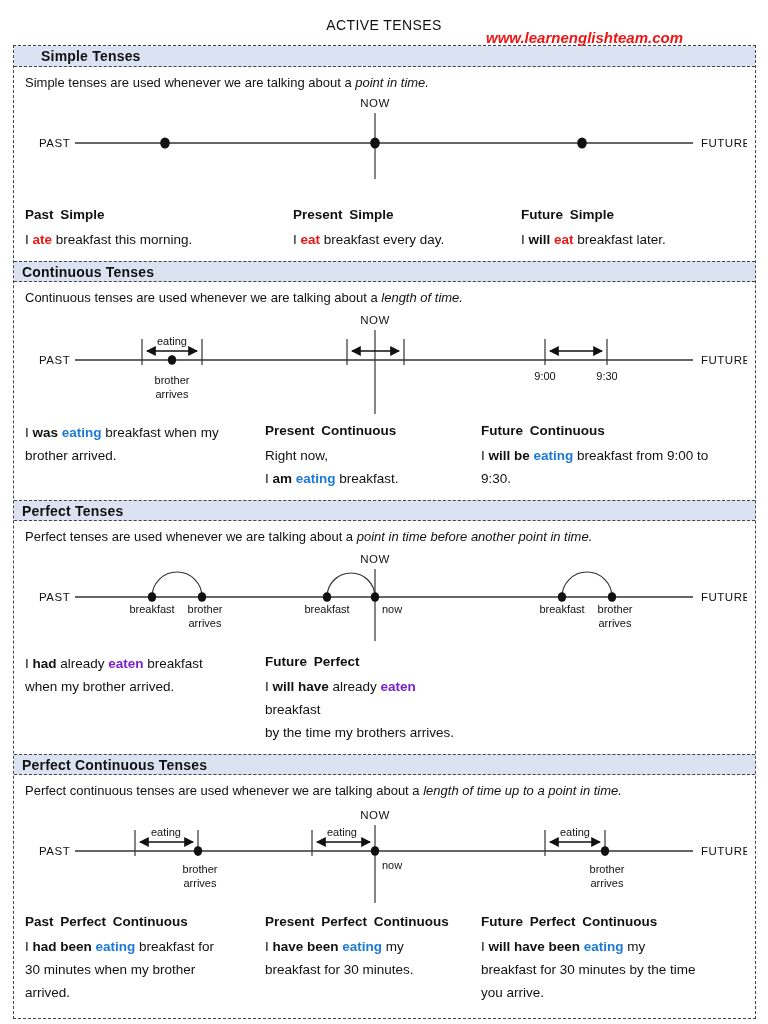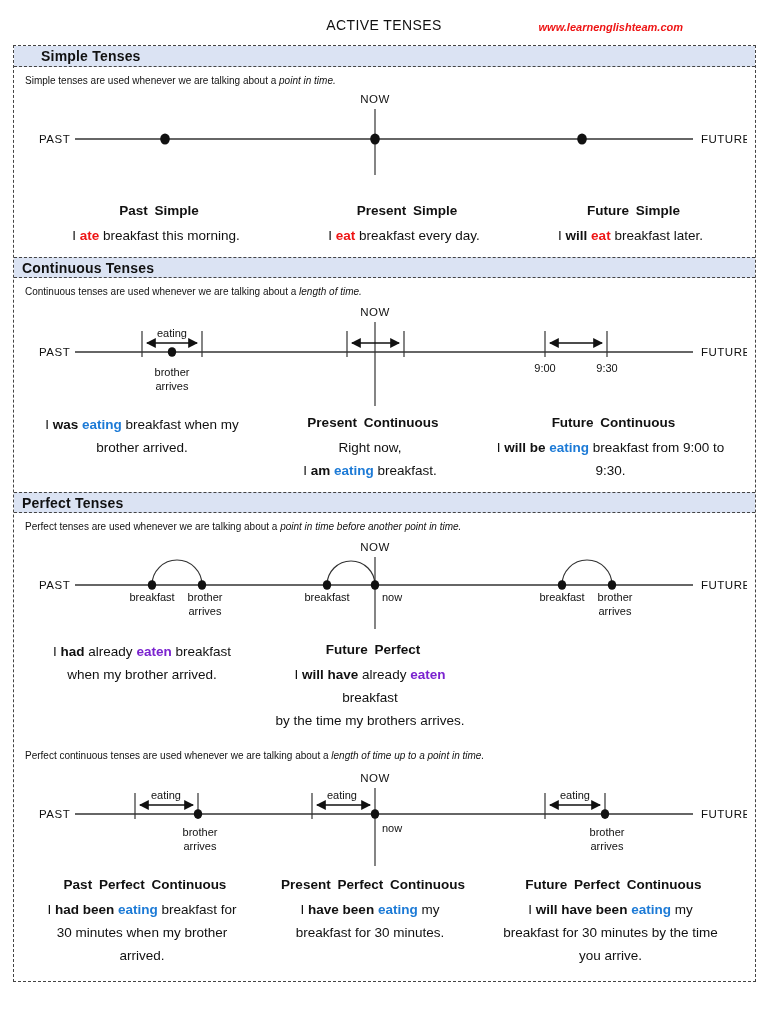--- a/index.html
+++ b/index.html
@@ -3,43 +3,43 @@
 <meta charset="utf-8">
 <style>
   * { margin:0; padding:0; box-sizing:border-box; }
   html,body { width:768px; height:1024px; background:#fff; overflow:hidden;
     font-family:"Liberation Sans","DejaVu Sans",sans-serif; color:#111; }
   .page { position:relative; width:768px; height:1024px; padding-top:17px; }
 
   .title-row { position:relative; height:24px; }
   .doc-title { position:absolute; left:0; right:0; text-align:center;
     font-size:14px; font-weight:normal; letter-spacing:.4px; }
-  .site-link { position:absolute; right:85px; top:4px; font-size:11px;
+  .site-link { position:absolute; right:85px; top:12px; font-size:15px;
     font-weight:bold; font-style:italic; color:var(--red,#ee1515); text-decoration:none;text-align:right; }
 
   .content-box { margin:4px 12px 0 13px; border:1px dashed #444; background:#fff; }
 
   .sec-header { background:var(--hdr,#dbe3f3); border-top:1px dashed #444;
     border-bottom:1px dashed #444; height:21px; line-height:20px;
     font-size:14px; font-weight:bold; padding-left:8px; letter-spacing:.2px; }
   .sec-header.first { border-top:none;padding-left:27px; }
 
-  .sec-desc { padding:8px 10px 1px 11px; font-size:10px; }
+  .sec-desc { padding:8px 10px 1px 11px; font-size:13px; }
   .sec-desc .it { font-style:italic; }
 
   .tl-wrap { display:block; padding:0 9px 0 11px; }
   svg { display:block; }
   .tl-label { font-size:11.5px; fill:#111; letter-spacing:.5px; }
   .tl-small { font-size:11px; fill:#111; }
   .tl-line  { stroke:#333; stroke-width:1.4; }
   .tl-thin  { stroke:#333; stroke-width:1.2; }
   .tl-arrow { stroke:#111; stroke-width:1.4; }
   .tl-arc   { stroke:#333; stroke-width:1.2; fill:none; }
 
-  .cols { display:grid; padding:0 9px 0 11px;text-align:center; }
+  .cols { display:grid; padding:0 9px 0 11px; }
   .cols-1 { grid-template-columns:268px 228px 1fr; margin-top:10px; margin-bottom:10px; }
   .cols-n { grid-template-columns:240px 216px 1fr; margin-top:5px; margin-bottom:10px; }
   .tense-title { font-size:13.5px; font-weight:bold; word-spacing:3px;
     line-height:20px; margin-bottom:3px; }
   .sentence { font-size:13.5px; line-height:23px; padding-right:6px; }
   .seg-bold { font-weight:bold; }
   .seg-red { color:var(--red,#ee1515); font-weight:bold; }
   .seg-blue { color:var(--blue,#1c7ad6); font-weight:bold; }
   .seg-purple { color:var(--purple,#7a22cf); font-weight:bold; }
 
@@ -176,20 +176,21 @@
           <div class="sentence"><span class="seg seg-plain">I </span><span class="seg seg-bold">had</span><span class="seg seg-plain"> already </span><span class="seg seg-purple">eaten</span><span class="seg seg-plain"> breakfast</span><br><span class="seg seg-plain">when my brother arrived.</span></div>
         </div>
         <div class="col">
           <div class="tense-title">Future Perfect</div>
           <div class="sentence"><span class="seg seg-plain">I </span><span class="seg seg-bold">will have</span><span class="seg seg-plain"> already </span><span class="seg seg-purple">eaten</span><span class="seg seg-plain"> breakfast</span><br><span class="seg seg-plain">by the time my brothers arrives.</span></div>
         </div>
       </div>
     </div>
 
     <div class="section s4">
+      <div class="sec-header">Perfect Continuous Tenses</div>
       <div class="sec-desc"><span>Perfect continuous tenses are used whenever we are talking about a </span><span class="it">length of time up to a point in time.</span></div>
       <div class="tl-wrap">
         <svg width="722" height="100" viewBox="0 0 722 100">
           <text class="tl-label" x="350" y="12" text-anchor="middle">NOW</text>
           <line class="tl-thin" x1="350" y1="18" x2="350" y2="96"></line>
           <text class="tl-label" x="14" y="48">PAST</text>
           <line class="tl-line" x1="50" y1="44" x2="668" y2="44"></line>
           <text class="tl-label" x="676" y="48">FUTURE</text>
           <line class="tl-thin" x1="110" y1="23" x2="110" y2="49"></line>
           <line class="tl-thin" x1="173" y1="23" x2="173" y2="49"></line>

